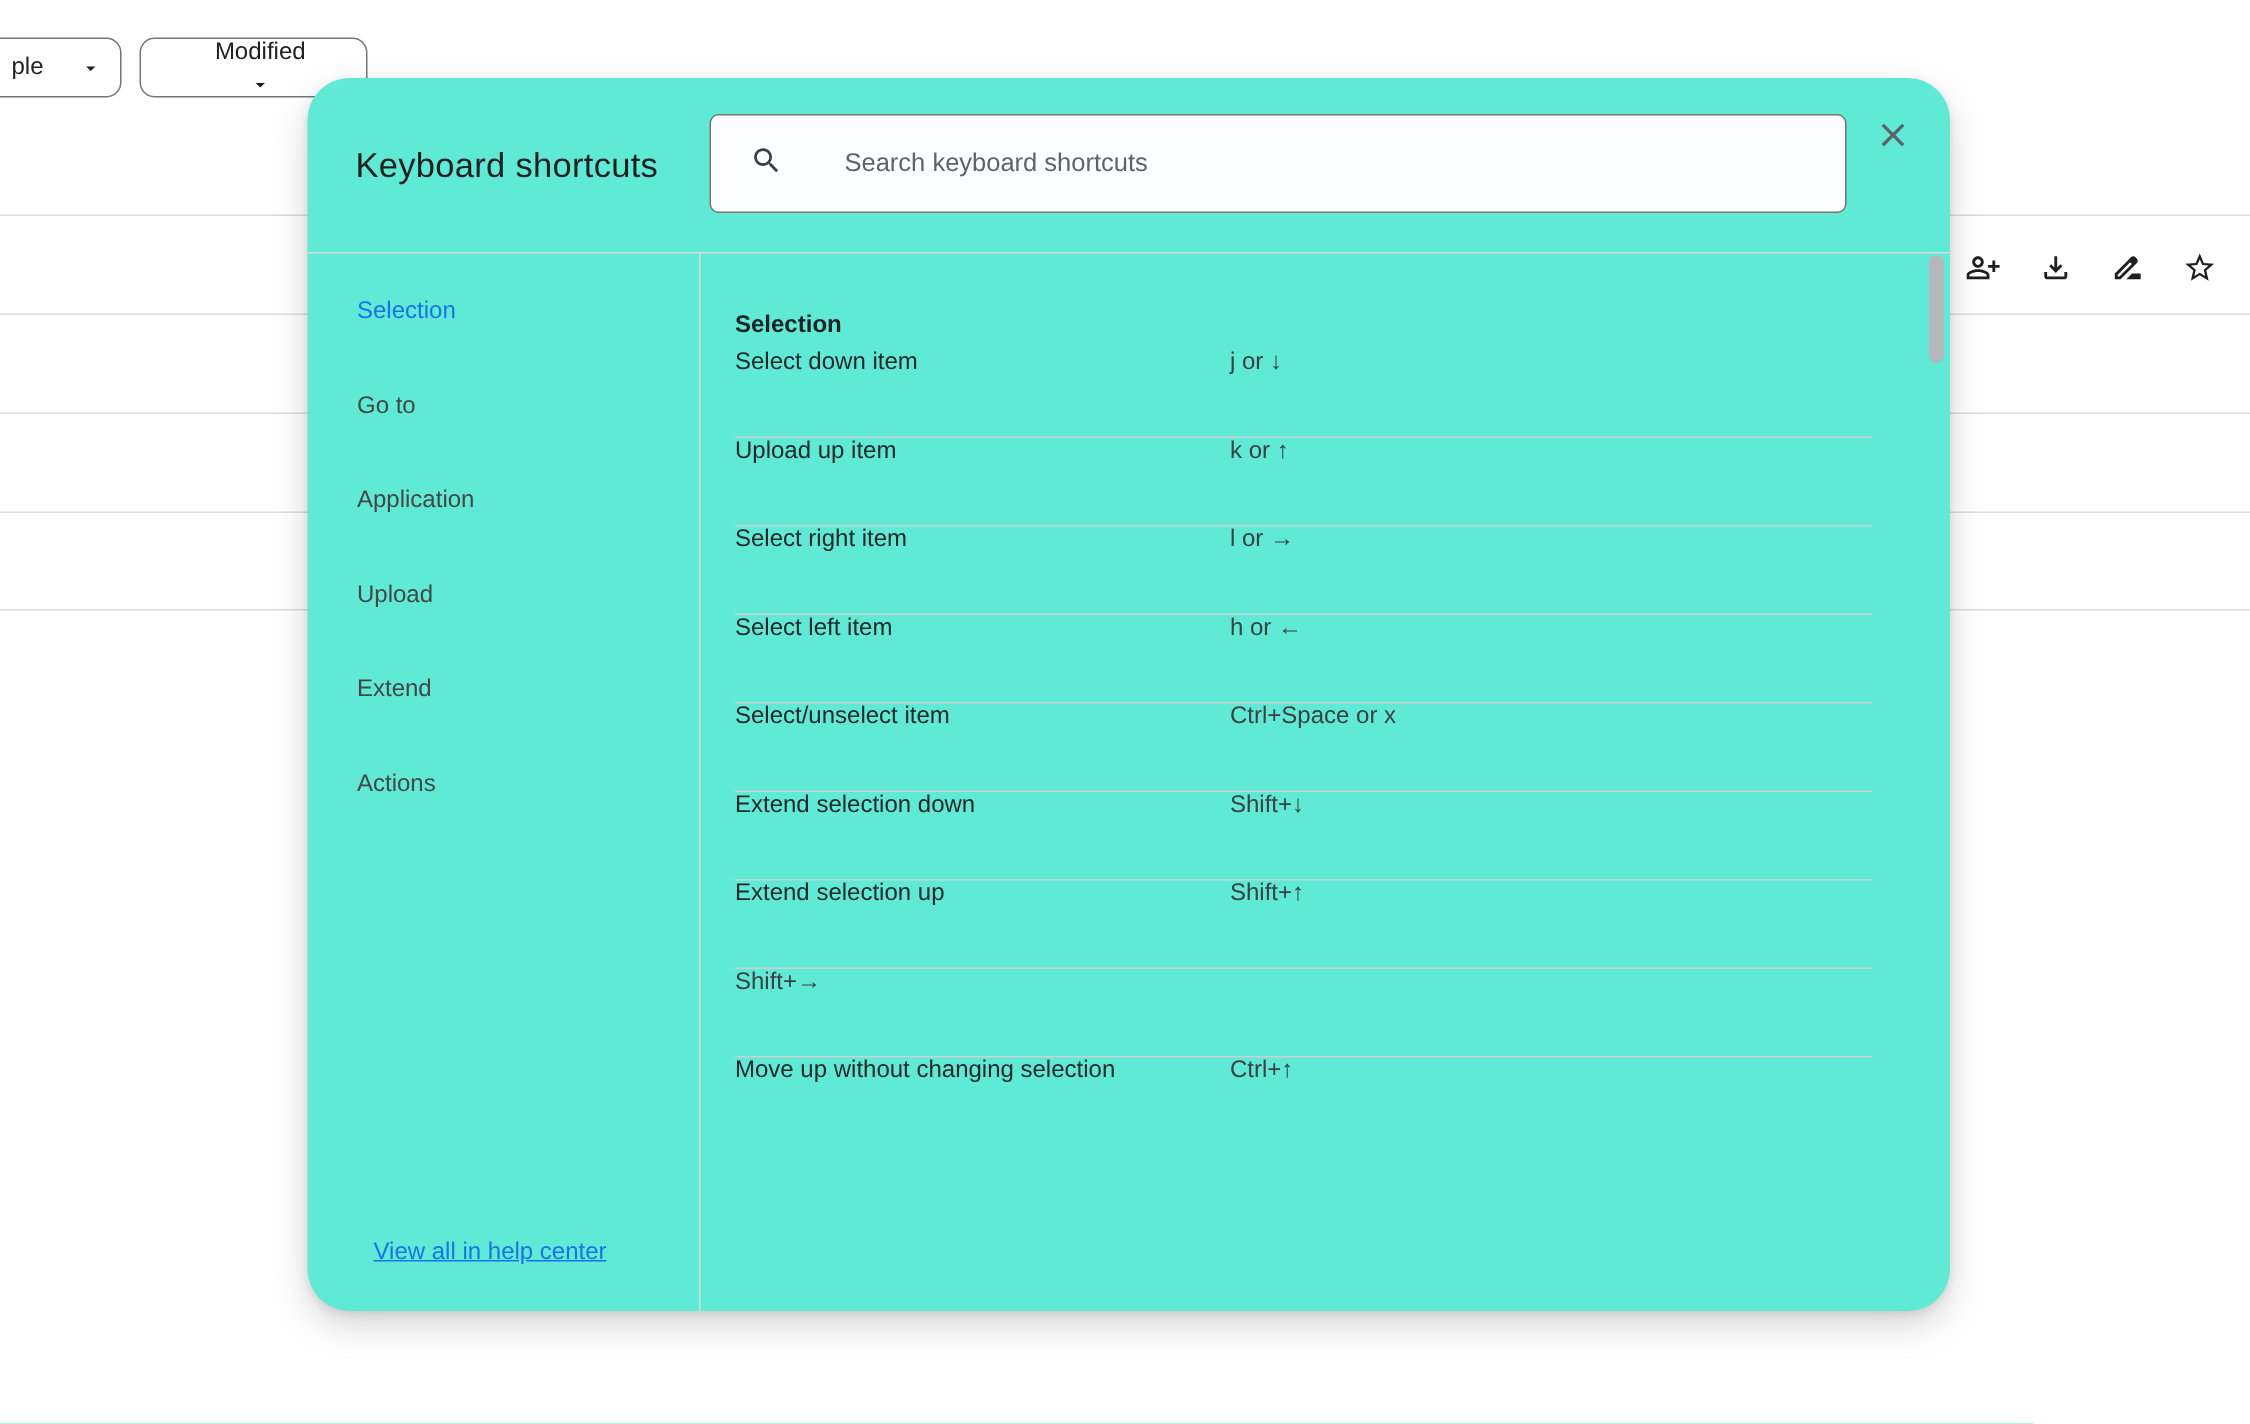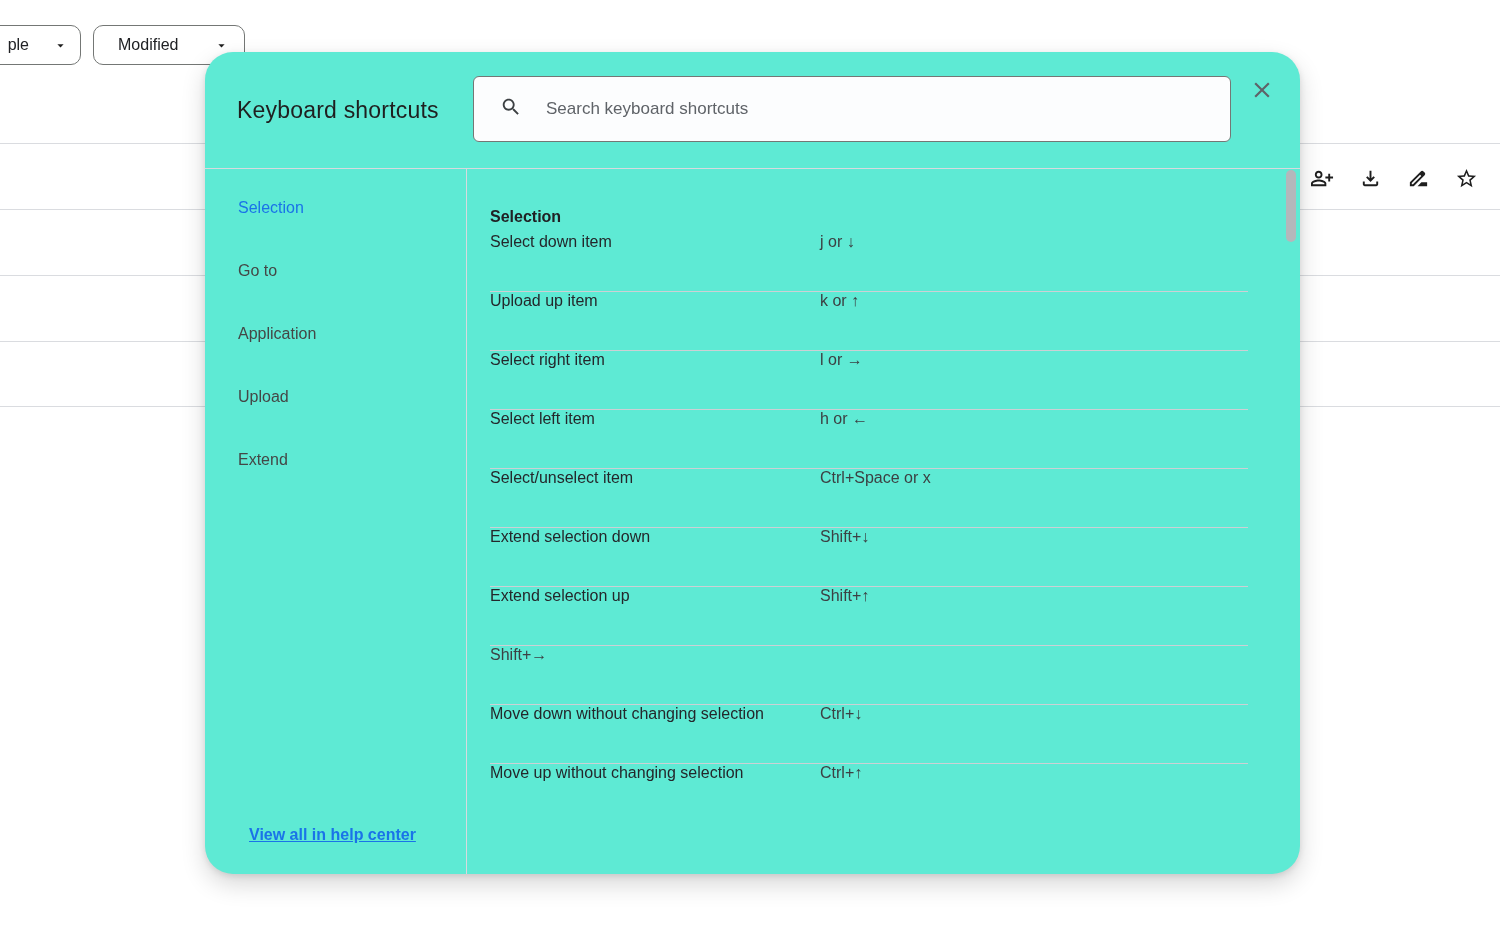--- a/index.html
+++ b/index.html
@@ -17,21 +17,21 @@
     position: absolute; left: 0; width: 1500px; height: 1px;
     background: #dadce0;
   }
   .chip {
     position: absolute; top: 25px; height: 40px;
     background: #fff; border: 1px solid #747775; border-radius: 10px;
     display: flex; align-items: center;
     font-size: 16px; color: #202124;
   }
   .chip-people { left: -62px; width: 143px; justify-content: flex-end; padding-right: 12px; gap: 24px; }
-  .chip-modified { left: 93px; width: 152px; justify-content: space-between; padding: 0 15px 0 24px; }
+  .chip-modified { left: 93px; width: 152px; justify-content: space-between; padding: 0 15px 0 24px; flex-direction: column; }
   .chip-caret svg { display: block; }
 
   .bg-toolbar {
     position: absolute; left: 1296px; top: 156px; width: 196px; height: 44px;
     display: flex; align-items: center; justify-content: space-evenly;
   }
   .icon-btn {
     width: 44px; height: 44px; display: flex; align-items: center; justify-content: center;
     cursor: pointer;
   }
@@ -49,21 +49,21 @@
     border-bottom: 1px solid #d7dade;
   }
   .modal-title {
     position: absolute; left: 32px; top: 0; height: 117px;
     display: flex; align-items: center;
     font-size: 23px; font-weight: 500; color: #1f1f1f; letter-spacing: .2px;
   }
   .search-box {
     position: absolute; left: 268px; top: 24px; width: 758px; height: 66px;
     border: 1px solid #747775; border-radius: 6px; background: #fcfdfe;
-    display: flex; align-items: center; padding: 0 18px 0 26px; gap: 24px;
+    display: flex; align-items: center; padding: 0 18px 0 26px; gap: 41px;
   }
   .search-box input {
     flex: 1; border: none; outline: none; background: transparent;
     font-family: "Liberation Sans", sans-serif; font-size: 17px; color: #1f1f1f;
   }
   .search-box input::placeholder { color: #5f6368; opacity: 1; }
   .close-btn {
     position: absolute; right: 24px; top: 26px; width: 28px; height: 28px;
     display: flex; align-items: center; justify-content: center; cursor: pointer;
   }
@@ -74,21 +74,21 @@
     border-right: 1px solid #d7dade;
   }
   .nav { padding-top: 7px; }
   .nav-item {
     height: 63px; display: flex; align-items: center; padding-left: 33px;
     font-size: 16px; color: #444746; cursor: pointer;
   }
   .nav-item.active { color: #1a73e8; font-weight: 500; }
   .help-link {
     position: absolute; left: 44px; bottom: 30px;
-    font-size: 16px; font-weight: 700; color: #1a73e8;
+    font-size: 16px; font-weight: 400; color: #1a73e8;
     text-decoration: underline; cursor: pointer;
   }
 
   
   .modal-content {
     position: absolute; left: 263px; top: 117px; right: 0; bottom: 0;
     padding-left: 22px; overflow: hidden;
   }
   .section-title {
     margin-top: 32px; height: 32px; line-height: 32px;
@@ -189,20 +189,21 @@
     </div>
   </div>
 
   <div class="modal-sidebar">
     <div class="nav">
       <div class="nav-item active">Selection</div>
       <div class="nav-item">Go to</div>
       <div class="nav-item">Application</div>
       <div class="nav-item">Upload</div>
       <div class="nav-item">Extend</div>
+      <div class="nav-item">Actions</div>
     </div>
     <div class="help-link">View all in help center</div>
   </div>
 
   <div class="modal-content">
     <div class="section-title">Selection</div>
 
     <div class="shortcut-row">
       <div class="row-action">Select down item</div>
       <div class="row-keys">j or ↓</div>
@@ -228,23 +229,19 @@
       <div class="row-keys">Shift+↓</div>
     </div>
     <div class="shortcut-row">
       <div class="row-action">Extend selection up</div>
       <div class="row-keys">Shift+↑</div>
     </div>
     <div class="shortcut-row">
       <div class="row-keys">Shift+→</div>
     </div>
     <div class="shortcut-row">
-      <div class="row-action">Move down without changing selection</div>
-      <div class="row-keys">Ctrl+↓</div>
-    </div>
-    <div class="shortcut-row">
       <div class="row-action">Move up without changing selection</div>
       <div class="row-keys">Ctrl+↑</div>
     </div>
   </div>
 
   <div class="modal-scrollbar"></div>
 </div>
 
 </body></html>

